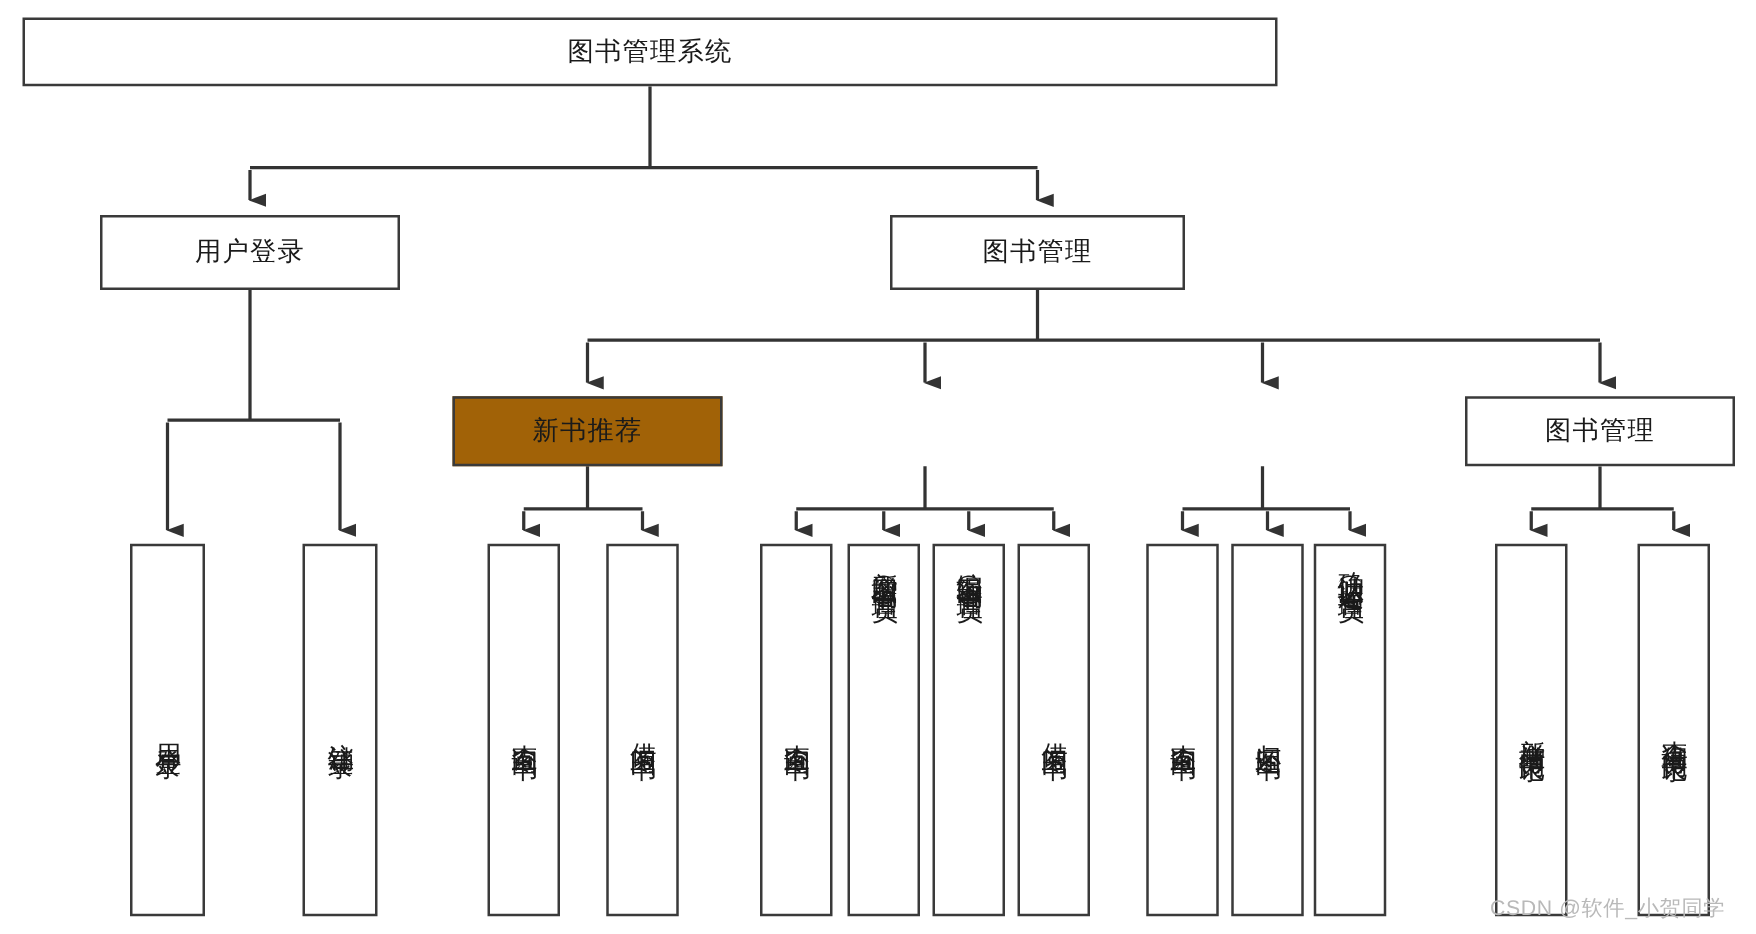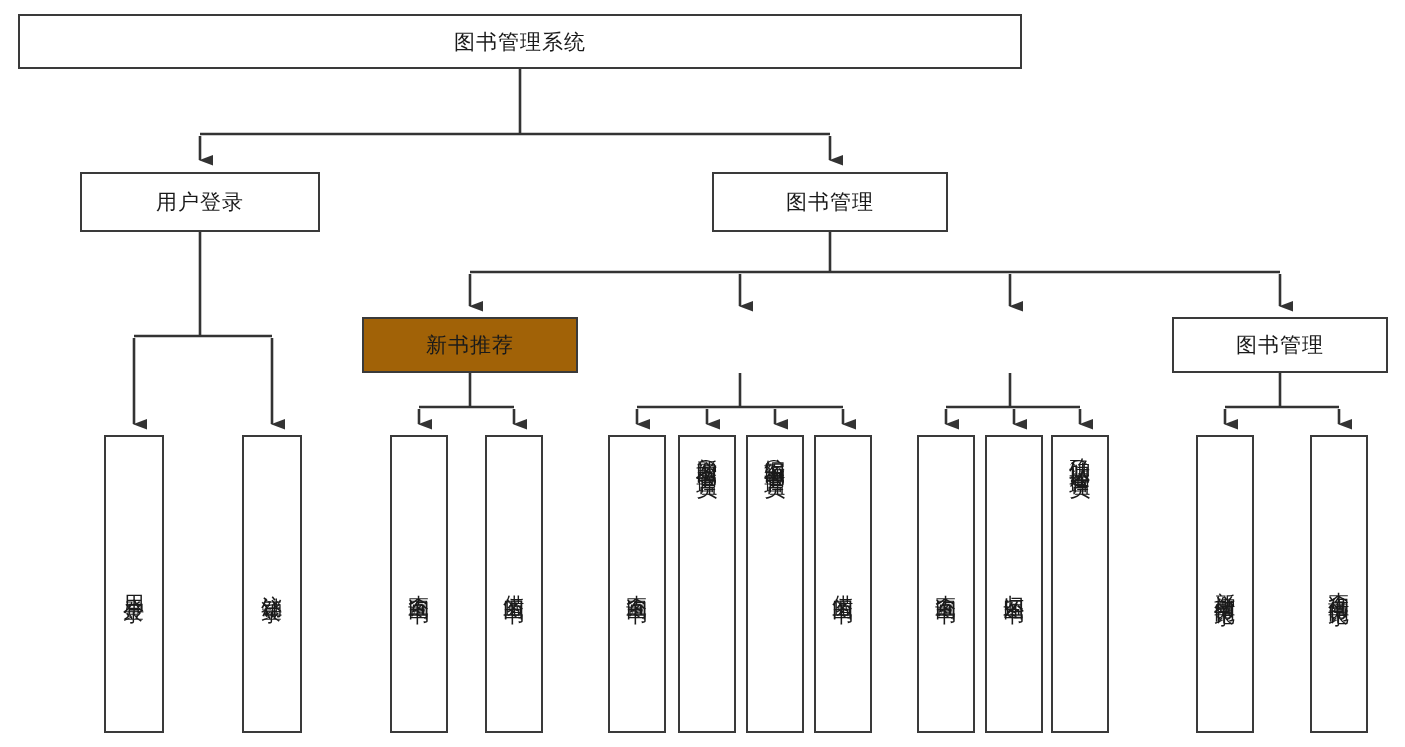--- a/index.html
+++ b/index.html
@@ -174,14 +174,15 @@
   <div class="node vert" style="left: 1051px; top: 435px; width: 58px; height: 298px; border-color: rgb(58, 58, 58); background: rgb(255, 255, 255); color: rgb(26, 26, 26);">
     <span class="node-label">确认归还（管理员）</span>
   </div>
   <div class="node vert centered" style="left: 1196px; top: 435px; width: 58px; height: 298px; border-color: rgb(58, 58, 58); background: rgb(255, 255, 255); color: rgb(26, 26, 26);">
     <span class="node-label">新增借阅记录</span>
   </div>
   <div class="node vert centered" style="left: 1310px; top: 435px; width: 58px; height: 298px; border-color: rgb(58, 58, 58); background: rgb(255, 255, 255); color: rgb(26, 26, 26);">
     <span class="node-label">查询借阅记录</span>
   </div>
 
+  <div class="watermark" style="color: rgb(185, 185, 185); left: 1192px; top: 715px;">CSDN @软件_小贺同学</div>
 
 </div>
 
 </body></html>

